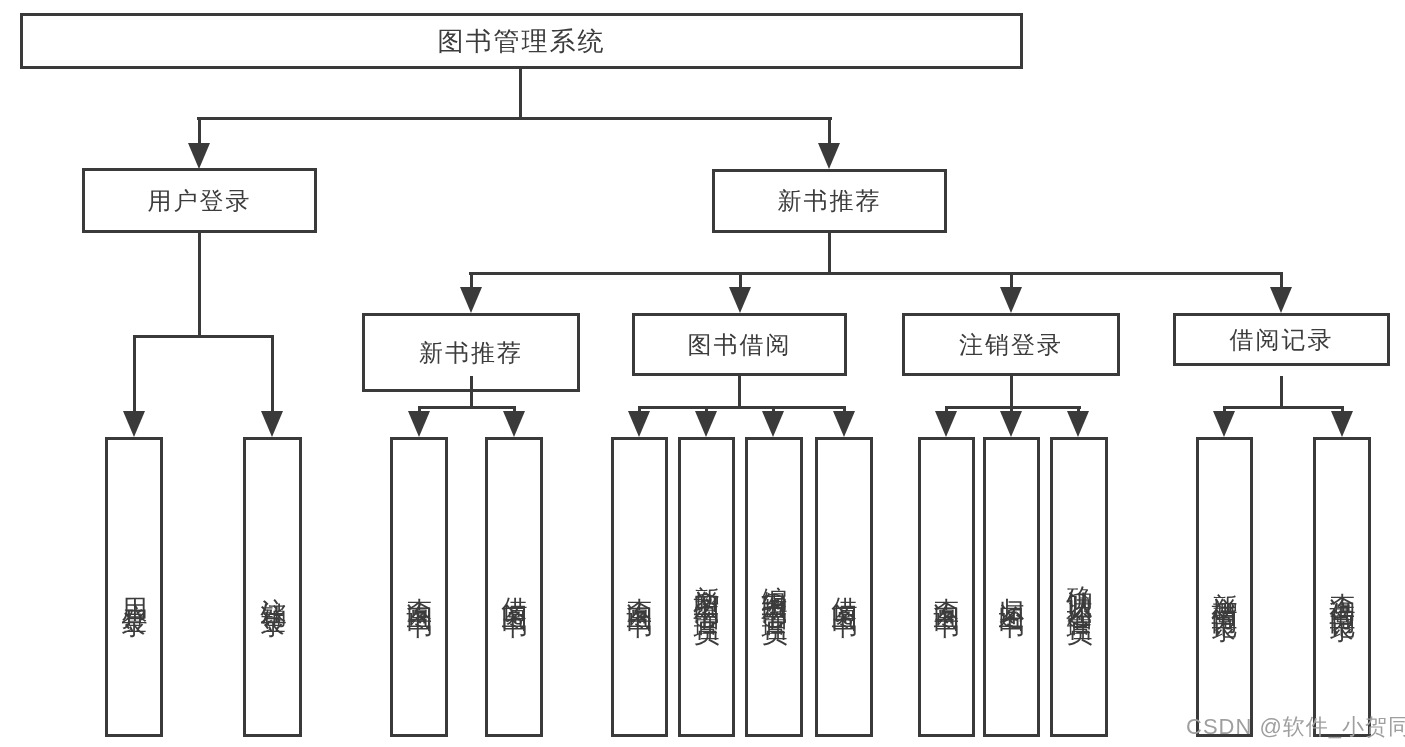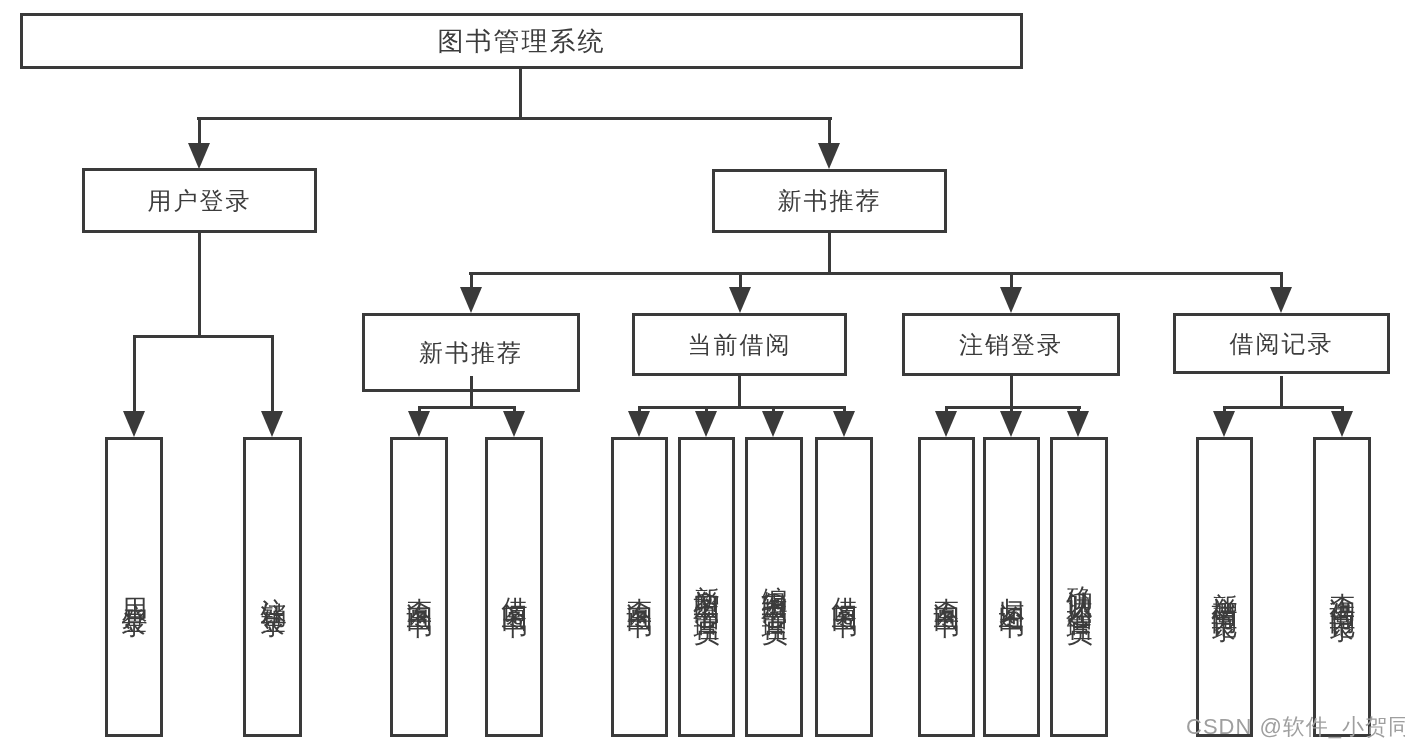--- a/index.html
+++ b/index.html
@@ -66,23 +66,23 @@
   <div class="vline" style="left:470px;top:272px;height:19px;"></div>
   <div class="arrow" style="left:460px;top:287px;"></div>
   <div class="vline" style="left:739px;top:272px;height:19px;"></div>
   <div class="arrow" style="left:729px;top:287px;"></div>
   <div class="vline" style="left:1010px;top:272px;height:19px;"></div>
   <div class="arrow" style="left:1000px;top:287px;"></div>
   <div class="vline" style="left:1280px;top:272px;height:19px;"></div>
   <div class="arrow" style="left:1270px;top:287px;"></div>
 
   <div class="box" style="left:362px;top:313px;width:218px;height:79px;">新书推荐</div>
-  <div class="box" style="left:632px;top:313px;width:215px;height:63px;">当前借阅</div>
+  <div class="box" style="left:632px;top:313px;width:215px;height:63px;">图书借阅</div>
   <div class="box" style="left:902px;top:313px;width:218px;height:63px;">注销登录</div>
-  <div class="box" style="left:1173px;top:313px;width:217px;height:61px;">借阅记录</div>
+  <div class="box" style="left:1173px;top:313px;width:217px;height:53px;">借阅记录</div>
 
   <div class="vline" style="left:470px;top:376px;height:32px;"></div>
   <div class="hline" style="left:418px;top:406px;width:98px;"></div>
   <div class="vline" style="left:418px;top:406px;height:9px;"></div>
   <div class="arrow" style="left:408px;top:411px;"></div>
   <div class="vline" style="left:513px;top:406px;height:9px;"></div>
   <div class="arrow" style="left:503px;top:411px;"></div>
 
   <div class="vline" style="left:738px;top:376px;height:32px;"></div>
   <div class="hline" style="left:638px;top:406px;width:208px;"></div>

